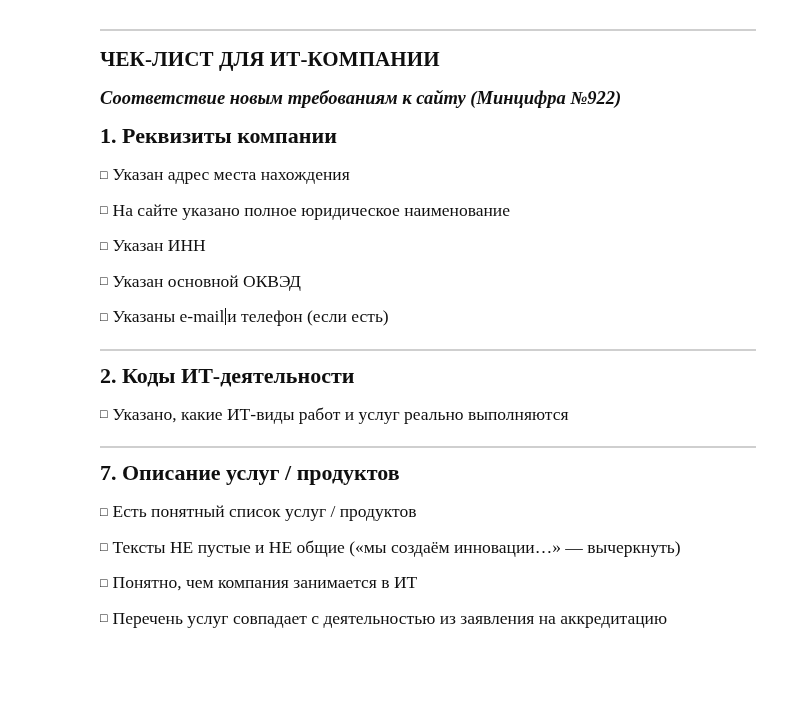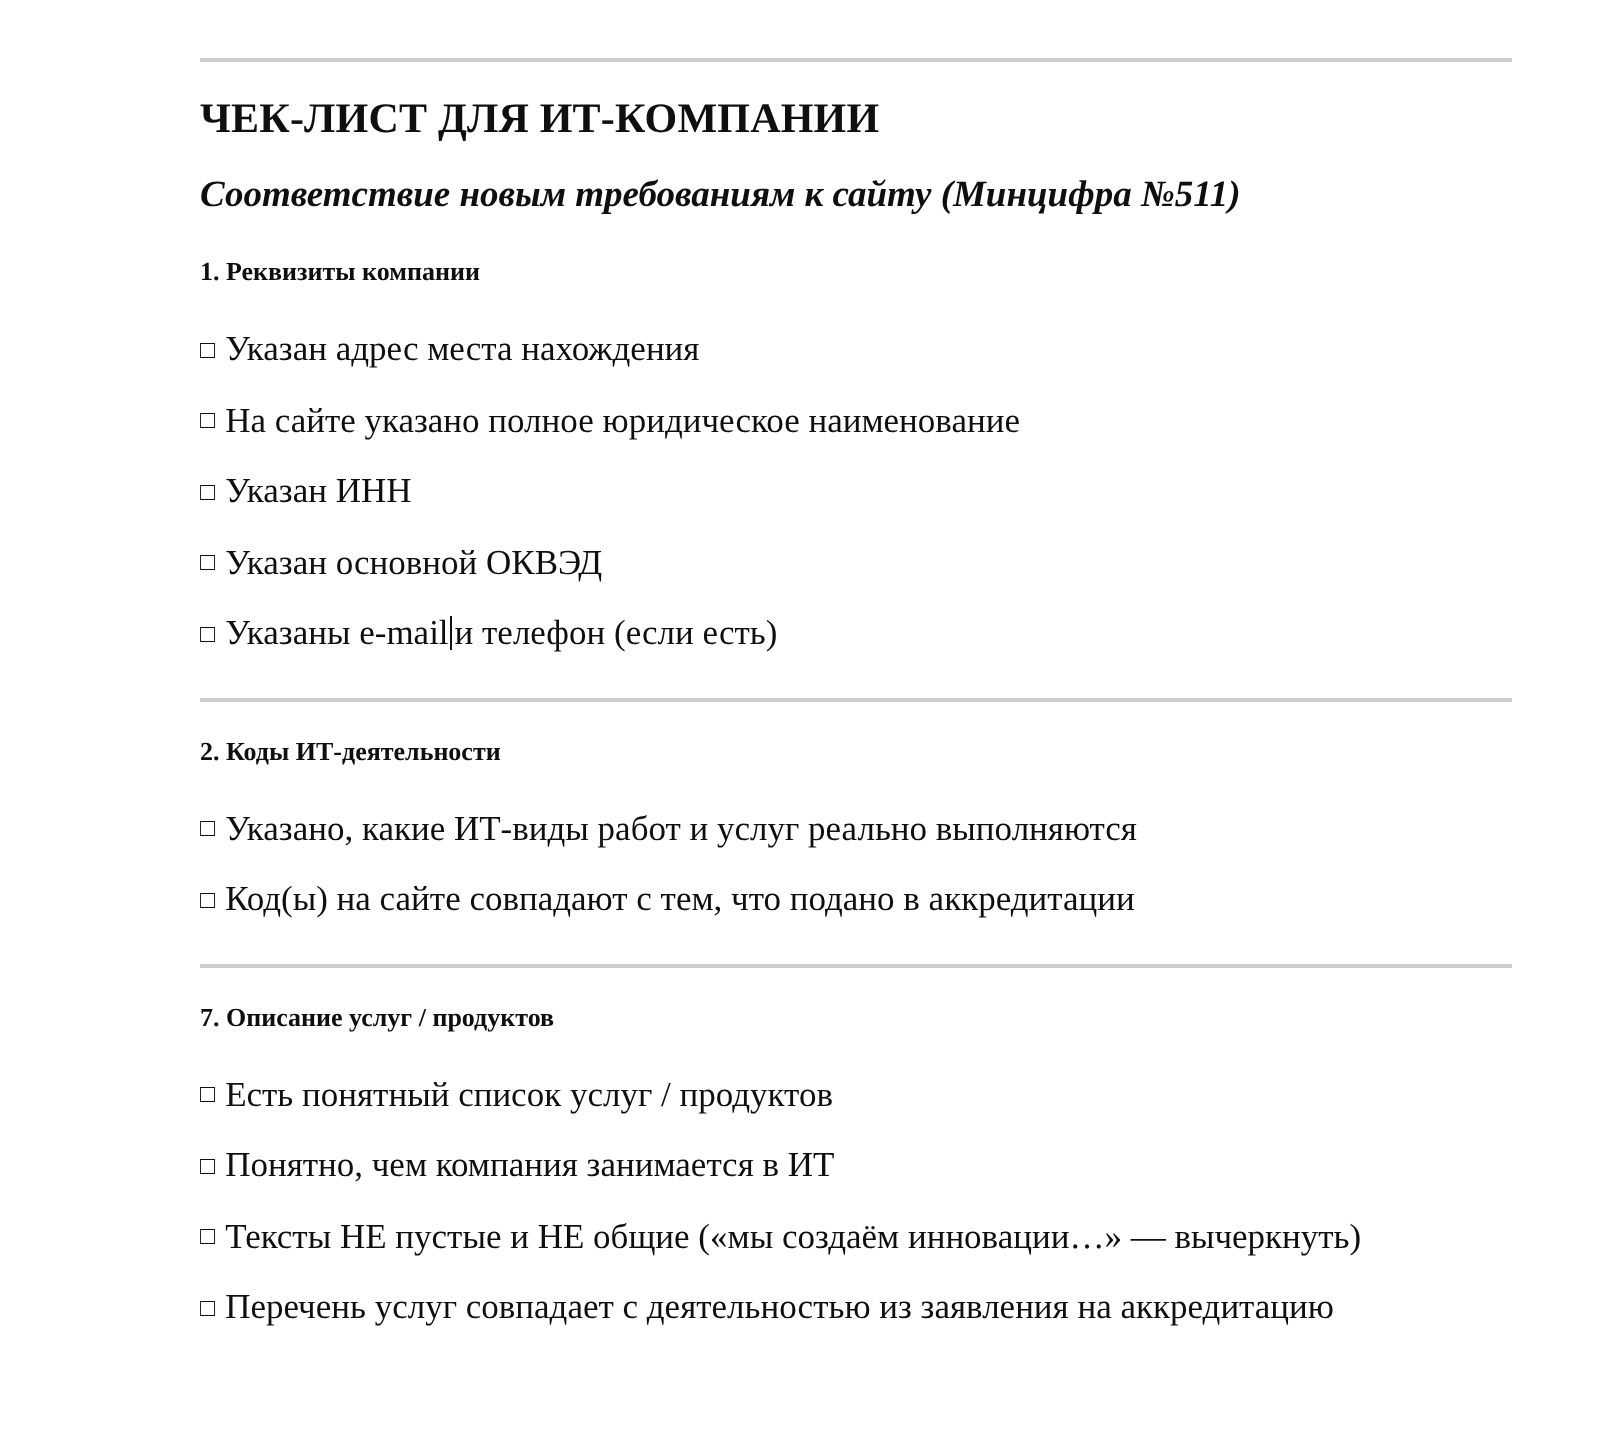--- a/index.html
+++ b/index.html
@@ -51,21 +51,21 @@
   .doc-subtitle {
     font-size: 18.5px;
     font-weight: bold;
     font-style: italic;
     margin: 0;
     padding-top: 12px;
     line-height: 26px;
     white-space: nowrap;
   }
   .section-title {
-    font-size: 13px;
+    font-size: 22px;
     font-weight: bold;
     margin: 0;
     padding-top: 12px;
     line-height: 26px;
     white-space: nowrap;
   }
   .items {
     list-style: none;
     margin: 0;
     padding: 0;
@@ -97,21 +97,21 @@
 </style>
 </head>
 <body>
 
 <div class="page">
   <div class="content">
 
     <hr class="rule rule-top">
 
     <h1 class="doc-title">ЧЕК-ЛИСТ ДЛЯ ИТ-КОМПАНИИ</h1>
-    <h2 class="doc-subtitle">Соответствие новым требованиям к сайту (Минцифра №511)</h2>
+    <h2 class="doc-subtitle">Соответствие новым требованиям к сайту (Минцифра №922)</h2>
 
     <div class="section">
       <h3 class="section-title">1. Реквизиты компании</h3>
       <div class="items">
         <div class="check-item">
           <span class="box">□</span><span class="label">Указан адрес места нахождения</span>
         </div>
         <div class="check-item">
           <span class="box">□</span><span class="label">На сайте указано полное юридическое наименование</span>
         </div>
@@ -128,39 +128,36 @@
     </div>
 
     <hr class="rule rule-sec">
 
     <div class="section">
       <h3 class="section-title">2. Коды ИТ-деятельности</h3>
       <div class="items">
         <div class="check-item">
           <span class="box">□</span><span class="label">Указано, какие ИТ-виды работ и услуг реально выполняются</span>
         </div>
-        <div class="check-item">
-          <span class="box">□</span><span class="label">Код(ы) на сайте совпадают с тем, что подано в аккредитации</span>
-        </div>
       </div>
     </div>
 
     <hr class="rule rule-sec">
 
     <div class="section">
       <h3 class="section-title">7. Описание услуг / продуктов</h3>
       <div class="items">
         <div class="check-item">
           <span class="box">□</span><span class="label">Есть понятный список услуг / продуктов</span>
         </div>
         <div class="check-item">
-          <span class="box">□</span><span class="label">Понятно, чем компания занимается в ИТ</span>
+          <span class="box">□</span><span class="label">Тексты НЕ пустые и НЕ общие («мы создаём инновации…» — вычеркнуть)</span>
         </div>
         <div class="check-item">
-          <span class="box">□</span><span class="label">Тексты НЕ пустые и НЕ общие («мы создаём инновации…» — вычеркнуть)</span>
+          <span class="box">□</span><span class="label">Понятно, чем компания занимается в ИТ</span>
         </div>
         <div class="check-item">
           <span class="box">□</span><span class="label">Перечень услуг совпадает с деятельностью из заявления на аккредитацию</span>
         </div>
       </div>
     </div>
 
   </div>
 </div>
 

